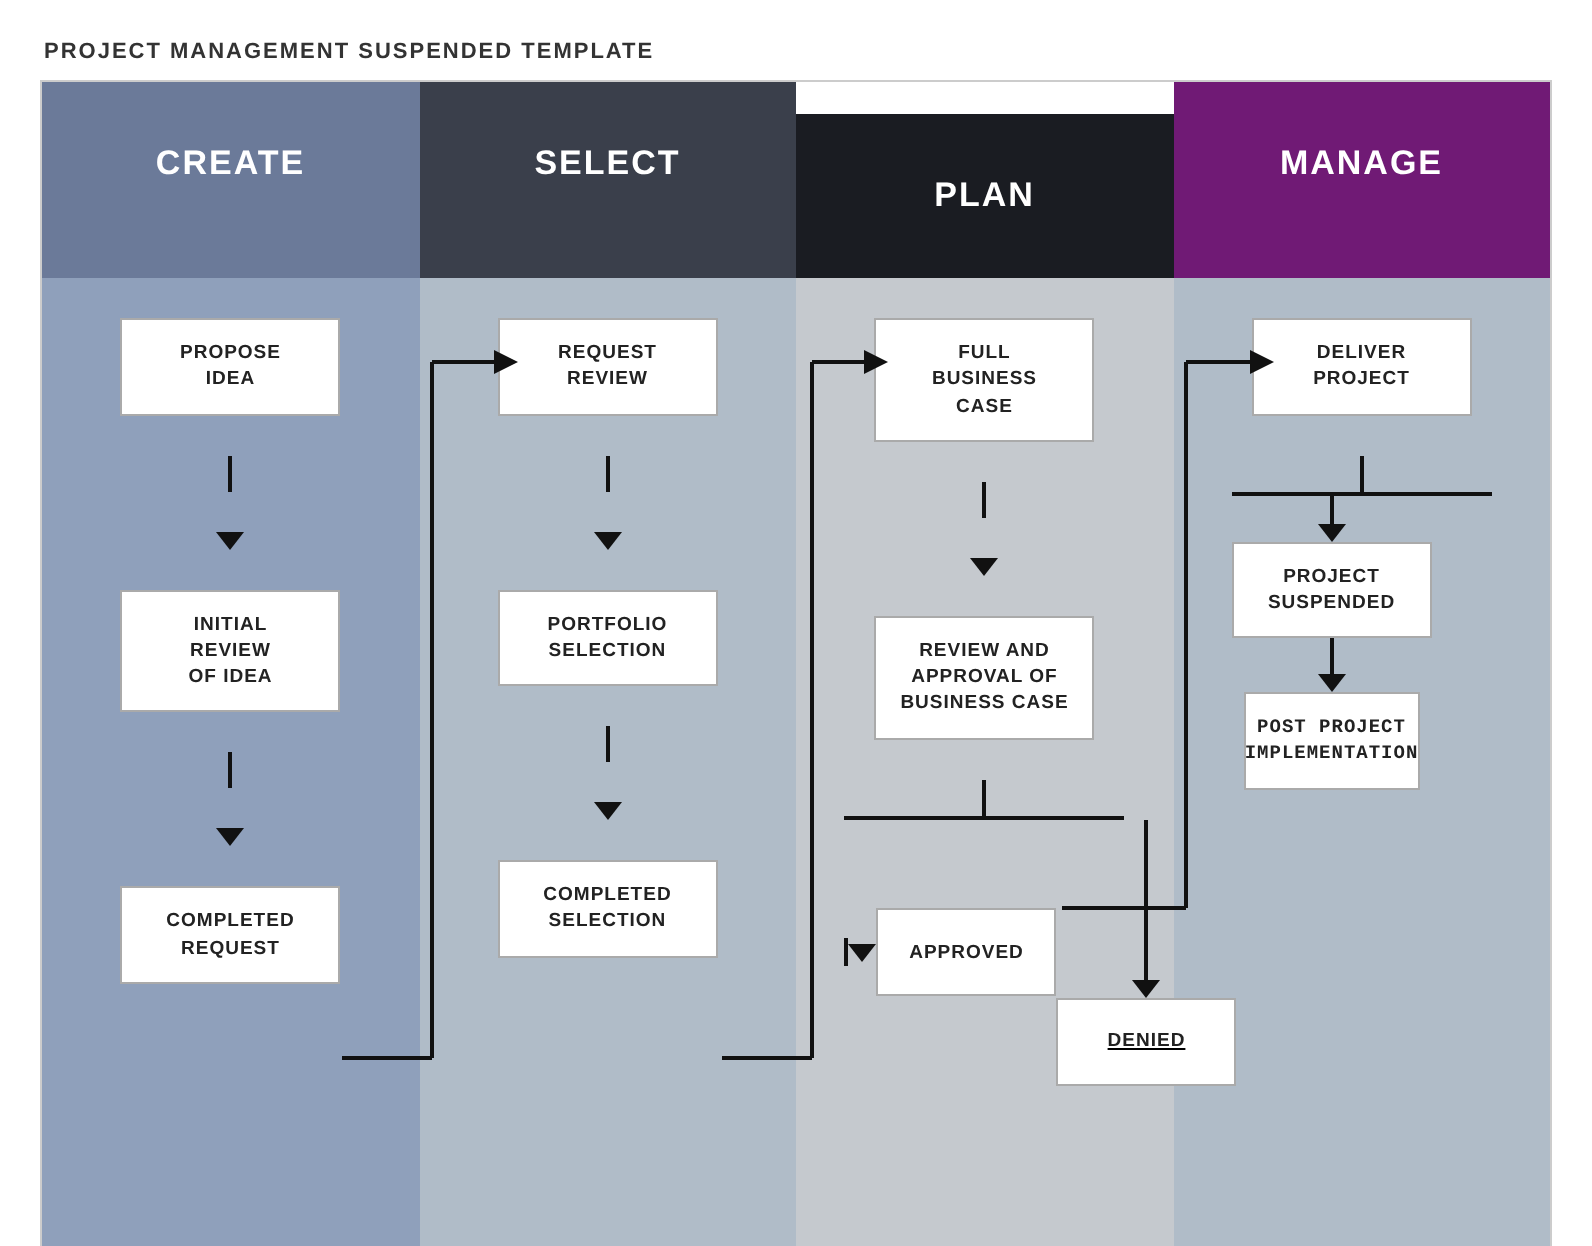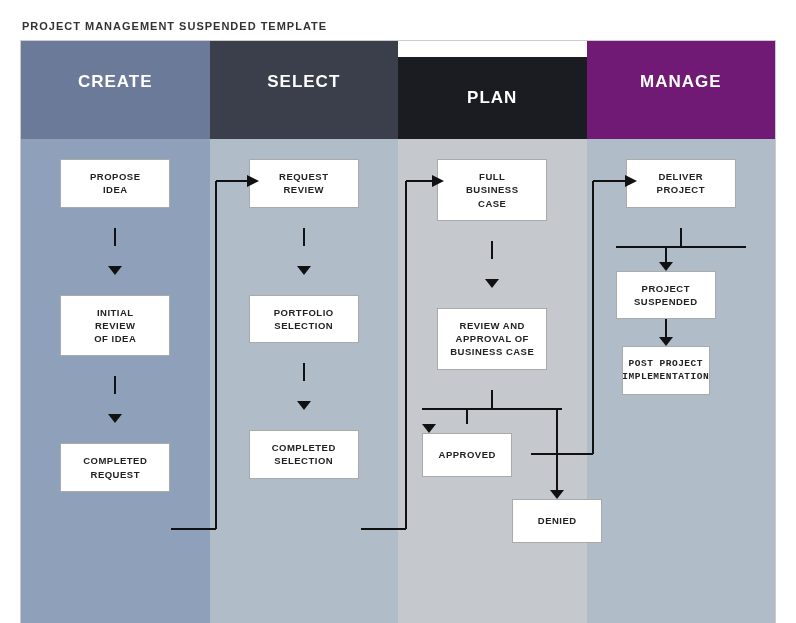--- a/index.html
+++ b/index.html
@@ -174,27 +174,27 @@
           <div class="box">REVIEW AND<br>APPROVAL OF<br>BUSINESS CASE</div>
 
           <div style="position:relative; width:100%; display:flex; flex-direction:column; align-items:center;">
 
             <div class="vline" style="height:18px;"></div>
 
             <div style="position:relative; width:140px; height:2px; background:#111;"></div>
 
             <div style="display:flex; justify-content:space-between; width:140px;">
 
-              <div style="display:flex; flex-direction:column; align-items:flex-start;">
+              <div style="display:flex; flex-direction:row; align-items:center;">
                 <div class="vline" style="height:14px;"></div>
                 <div class="arrowhead-down"></div>
                 <div class="box" style="width:90px;">APPROVED</div>
               </div>
 
-              <div style="display:flex; flex-direction:column; align-items:center;">
+              <div style="display:flex; flex-direction:column; align-items:center;text-decoration:underline;">
                 <div class="vline" style="height:80px;"></div>
                 <div class="arrowhead-down"></div>
                 <div class="box" style="width:90px;">DENIED</div>
               </div>
             </div>
           </div>
         </div>
       </div>
 
       <div class="col col-manage">

